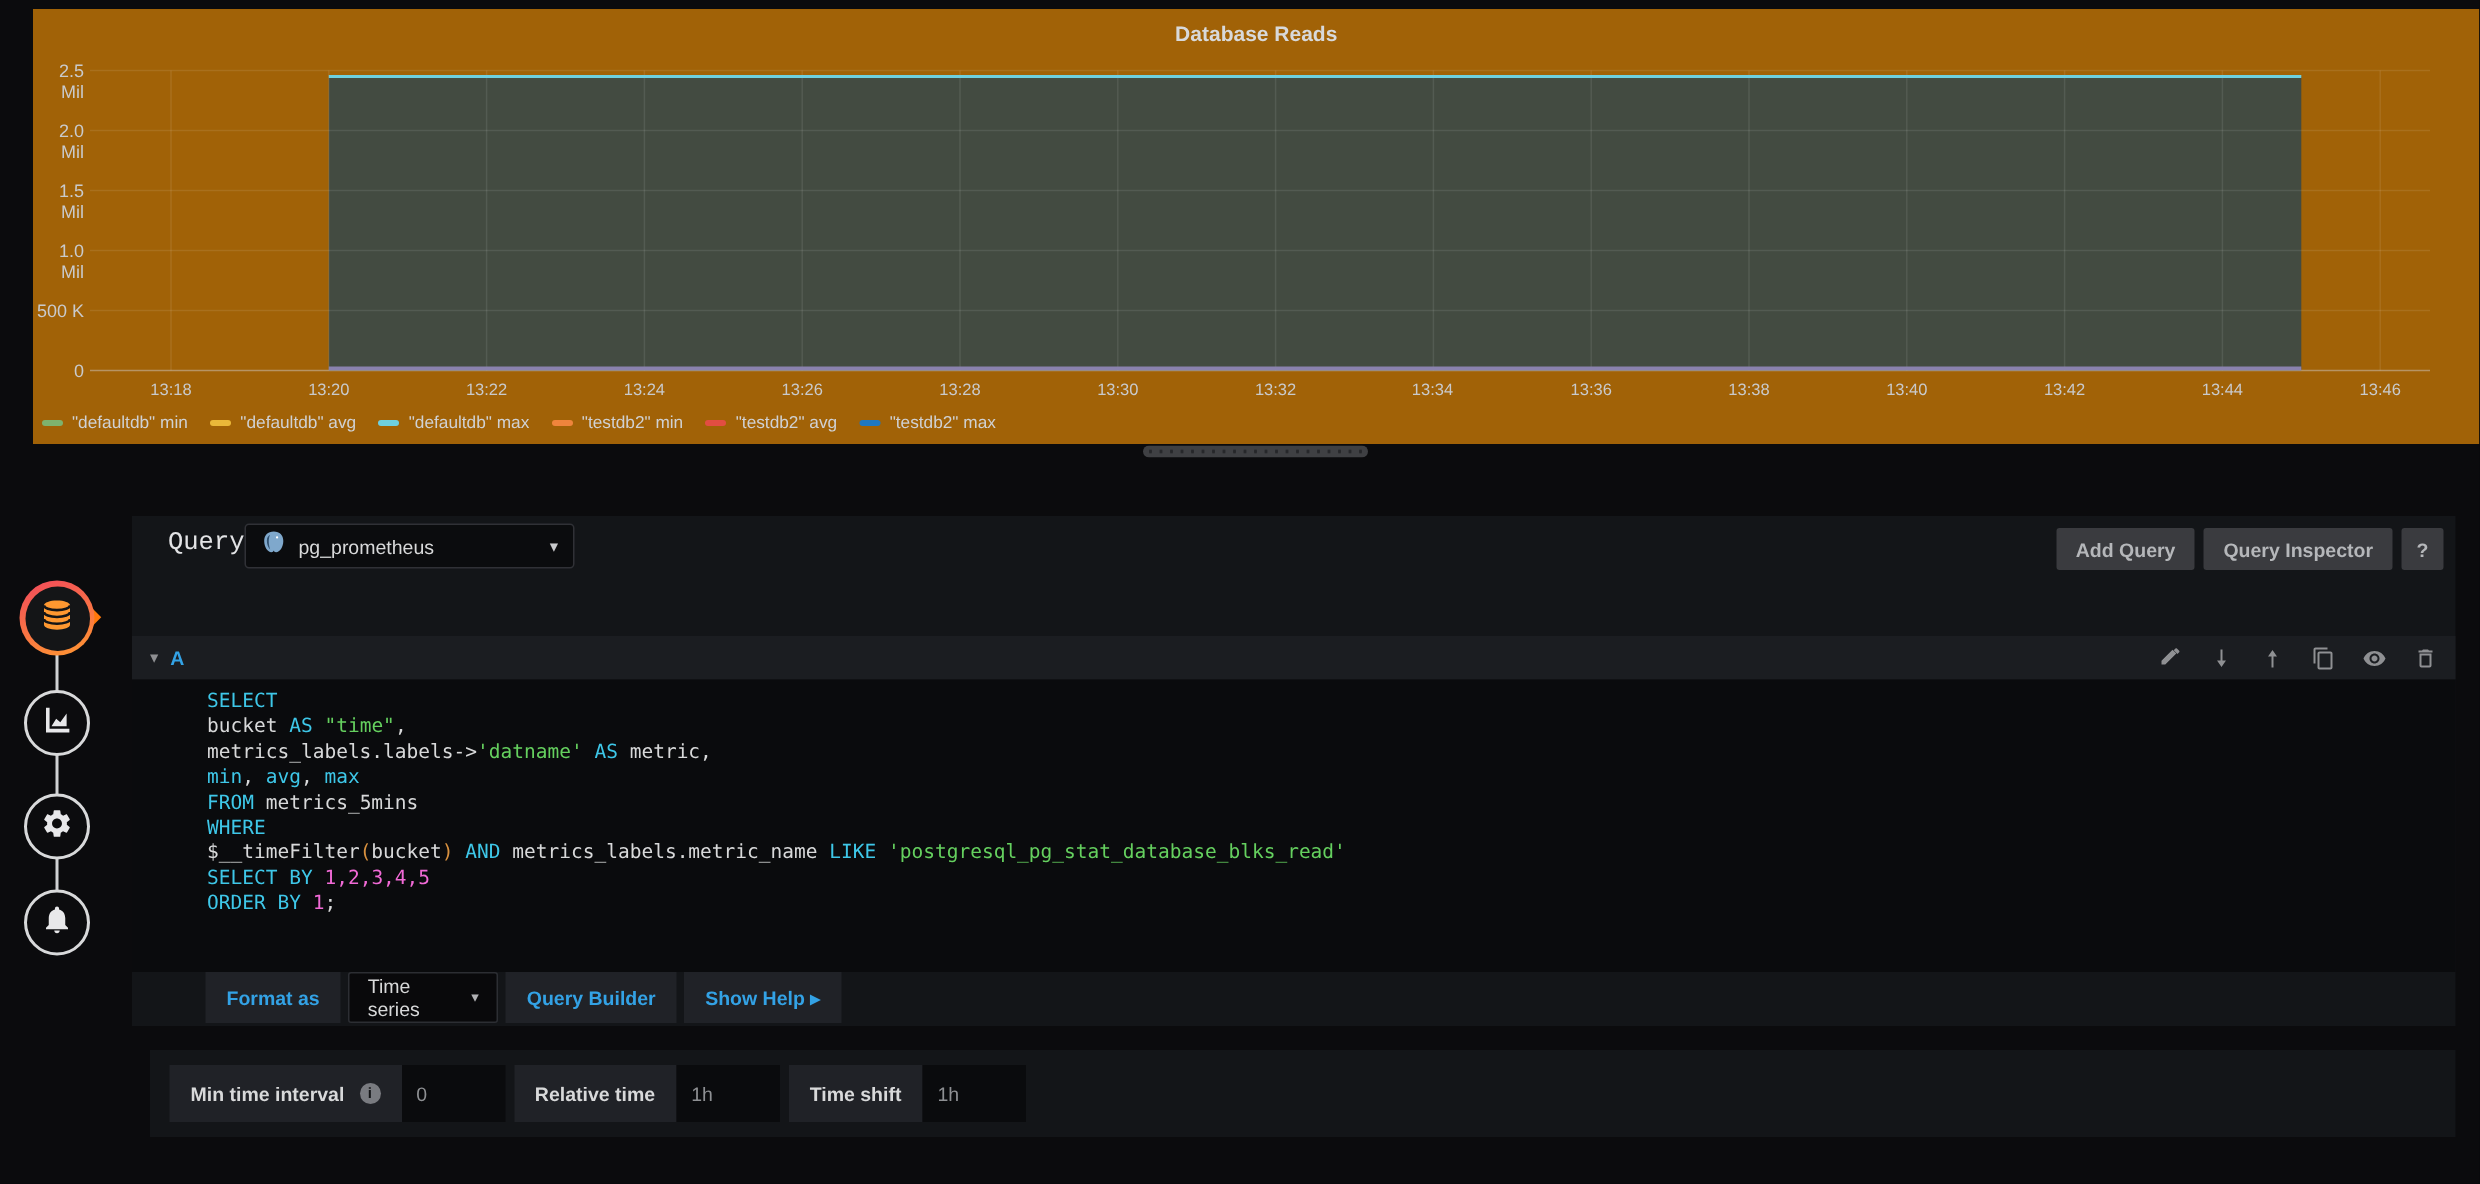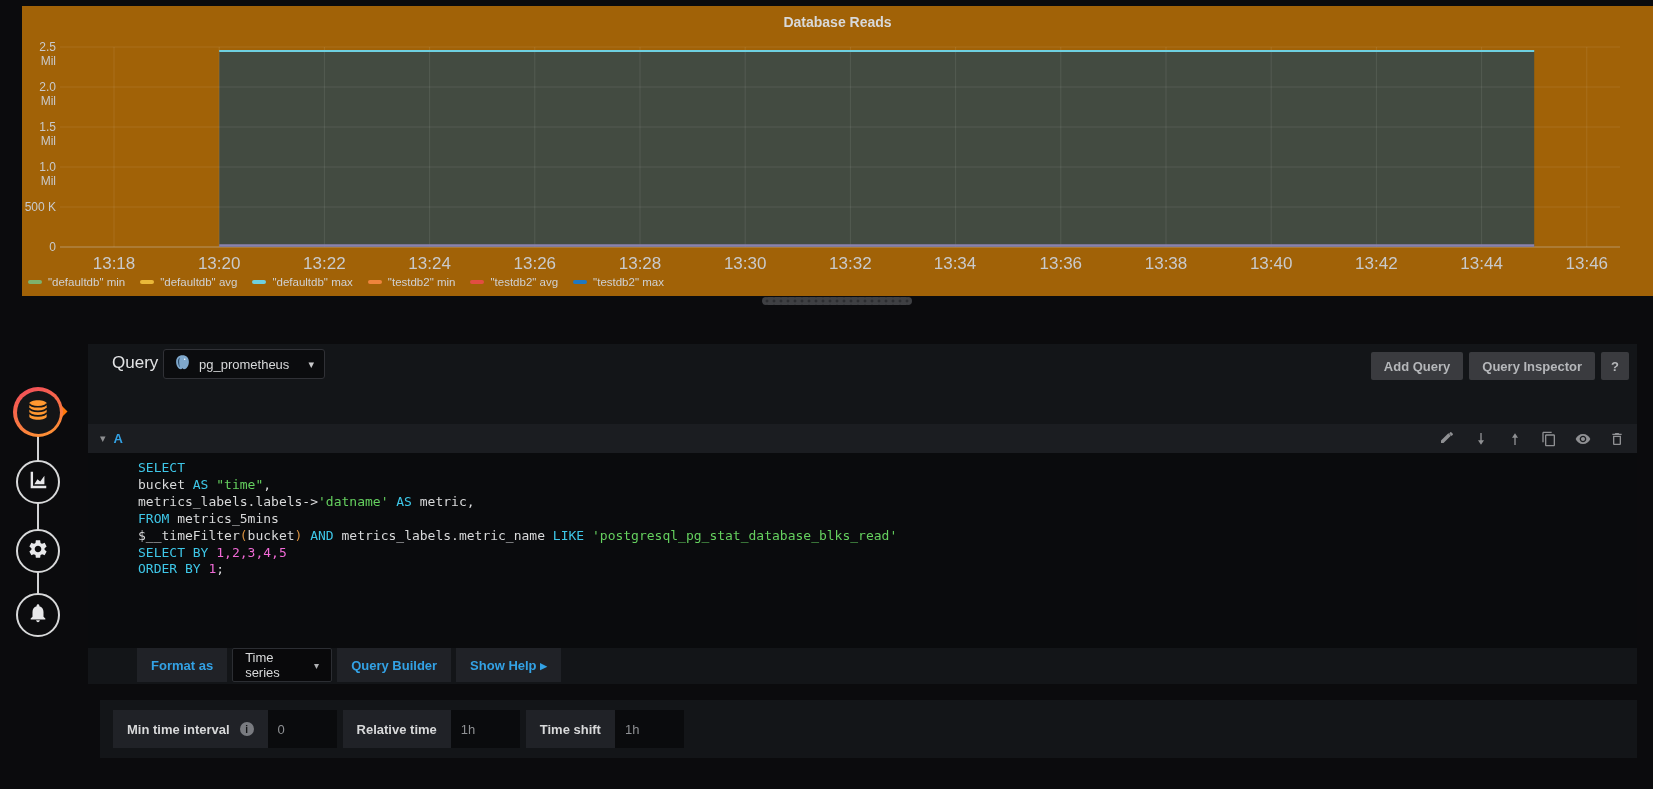--- a/index.html
+++ b/index.html
@@ -6,21 +6,21 @@
   html,body { background:#0b0b0d; }
   .screen {
     position:relative; width:1653px; height:789px; overflow:hidden;
     background:#0b0b0d; font-family:"Liberation Sans", sans-serif;
     -webkit-font-smoothing:antialiased;
   }
   
   .chart-panel { position:absolute; left:22px; top:6px; width:1631px; height:290px; background:#a16207; }
   .panel-title { position:absolute; left:0; right:0; top:8px; text-align:center; font-size:14px; font-weight:bold; color:#d8d9da; }
   .y-tick { position:absolute; left:0; width:34px; text-align:right; font-size:12px; color:#c9cacc; }
-  .x-tick { position:absolute; top:248px; width:64px; margin-left:-32px; text-align:center; font-size:17px; color:#c9cacc; }
+  .x-tick { position:absolute; top:248px; width:64px; margin-left:-32px; text-align:center; font-size:11px; color:#c9cacc; }
   .chart-svg { position:absolute; left:0; top:34px; }
   .legend { position:absolute; left:6px; top:270px; display:flex; align-items:center; gap:15px; }
   .legend-item { display:flex; align-items:center; gap:6px; cursor:pointer; }
   .legend-swatch { width:14px; height:4px; border-radius:2px; }
   .legend-label { font-size:11.5px; color:#d0d1d3; }
   .resize-handle {
     position:absolute; left:762px; top:297px; width:150px; height:8px;
     background:#3f4043; border-radius:4px;
     background-image:radial-gradient(circle, #26272a 1.1px, transparent 1.3px);
     background-size:7px 5px; background-position:center;
@@ -30,23 +30,23 @@
   .tab-circle {
     position:absolute; width:44px; height:44px; border:2px solid #d8d9da; border-radius:50%;
     background:#0c0c0e; display:flex; align-items:center; justify-content:center; cursor:pointer;
   }
   .tab-active { position:absolute; left:13px; top:387px; width:50px; height:50px; cursor:pointer; }
   .tab-active .pointer { position:absolute; left:34px; top:16px; width:17px; height:17px; background:#ff780a; transform:rotate(45deg); }
   .tab-active .ring { position:absolute; inset:0; border-radius:50%; background:linear-gradient(160deg,#f2495c,#ff9830); }
   .tab-active .inner { position:absolute; inset:3.5px; border-radius:50%; background:#141517; display:flex; align-items:center; justify-content:center; }
   
   .query-panel { position:absolute; left:88px; top:344px; width:1549px; height:340px; background:#131518; }
-  .qp-title { position:absolute; left:24px; top:9px; font-size:17px; font-weight:500; color:#e3e4e6; }
+  .qp-title { position:absolute; left:24px; top:9px; font-size:17px; font-weight:500; color:#e3e4e6;font-family:Liberation Mono, monospace; }
   .ds-picker {
-    position:absolute; left:75px; top:5px; width:162px; height:30px;
+    position:absolute; left:75px; top:5px; width:220px; height:30px;
     background:#0b0c0e; border:1px solid #303136; border-radius:3px;
     display:flex; align-items:center; gap:8px; padding:0 10px; cursor:pointer;
   }
   .ds-label { font-size:13px; color:#d8d9da; }
   .ds-caret { margin-left:auto; font-size:11px; color:#c9cacc; }
   .header-buttons { position:absolute; right:8px; top:8px; display:flex; gap:6px; }
   .hbtn {
     height:28px; padding:0 13px; background:#3a3b3f; border:none; border-radius:2px;
     color:#b5b7ba; font-family:inherit; font-size:13px; font-weight:bold; cursor:pointer;
   }
@@ -254,21 +254,23 @@
         <svg class="qicon" viewBox="0 0 24 24">
             <path d="M6 19c0 1.1.9 2 2 2h8c1.1 0 2-.9 2-2V7H6v12zM8 9h8v10H8V9zm7.5-5l-1-1h-5l-1 1H5v2h14V4h-3.5z"></path>
           </svg>
       </div>
     </div>
 
     <div class="code-area" id="code-area">
         <div><span class="tok-kw">SELECT</span></div>
         <div><span class="tok-pl">  bucket </span><span class="tok-kw">AS</span><span class="tok-pl"> </span><span class="tok-str">"time"</span><span class="tok-pl">,</span></div>
         <div><span class="tok-pl">  metrics_labels.labels-&gt;</span><span class="tok-str">'datname'</span><span class="tok-pl"> </span><span class="tok-kw">AS</span><span class="tok-pl"> metric,</span></div>
+        <div><span class="tok-pl">  </span><span class="tok-kw">min</span><span class="tok-pl">, </span><span class="tok-kw">avg</span><span class="tok-pl">, </span><span class="tok-kw">max</span></div>
         <div><span class="tok-kw">FROM</span><span class="tok-pl"> metrics_5mins</span></div>
+        <div><span class="tok-kw">WHERE</span></div>
         <div><span class="tok-pl">  $__timeFilter</span><span class="tok-par">(</span><span class="tok-pl">bucket</span><span class="tok-par">)</span><span class="tok-pl"> </span><span class="tok-kw">AND</span><span class="tok-pl"> metrics_labels.metric_name </span><span class="tok-kw">LIKE</span><span class="tok-pl"> </span><span class="tok-str">'postgresql_pg_stat_database_blks_read'</span></div>
         <div><span class="tok-kw">SELECT BY</span><span class="tok-pl"> </span><span class="tok-num">1,2,3,4,5</span></div>
         <div><span class="tok-kw">ORDER BY</span><span class="tok-pl"> </span><span class="tok-num">1</span><span class="tok-pl">;</span></div>
       </div>
 
     <div class="format-bar">
       <div class="chip">Format as</div>
       <div class="format-select">
         <span>Time series</span>
         <span class="caret">▾</span>

